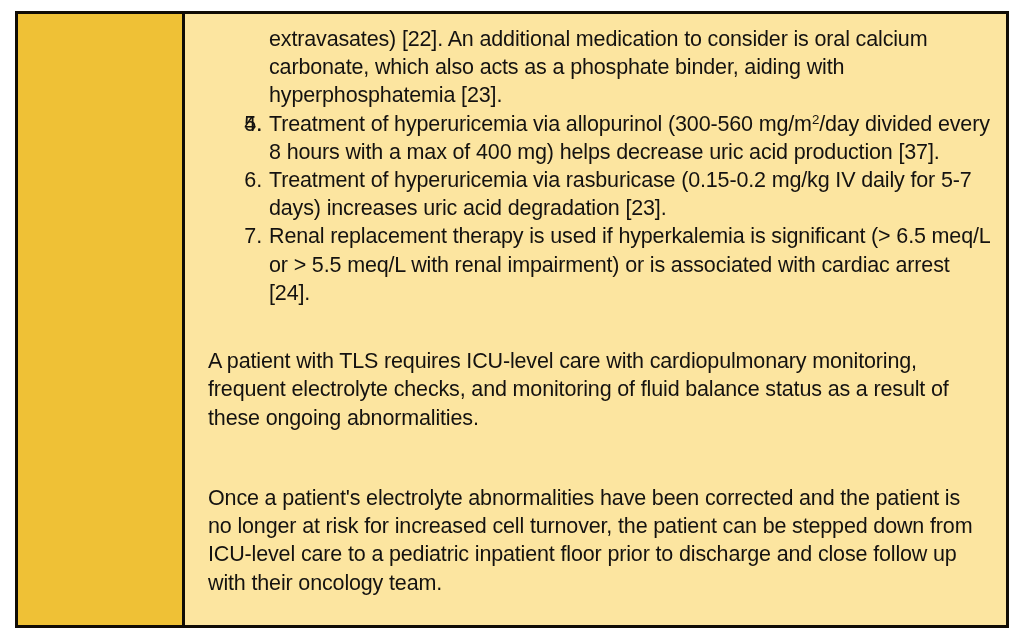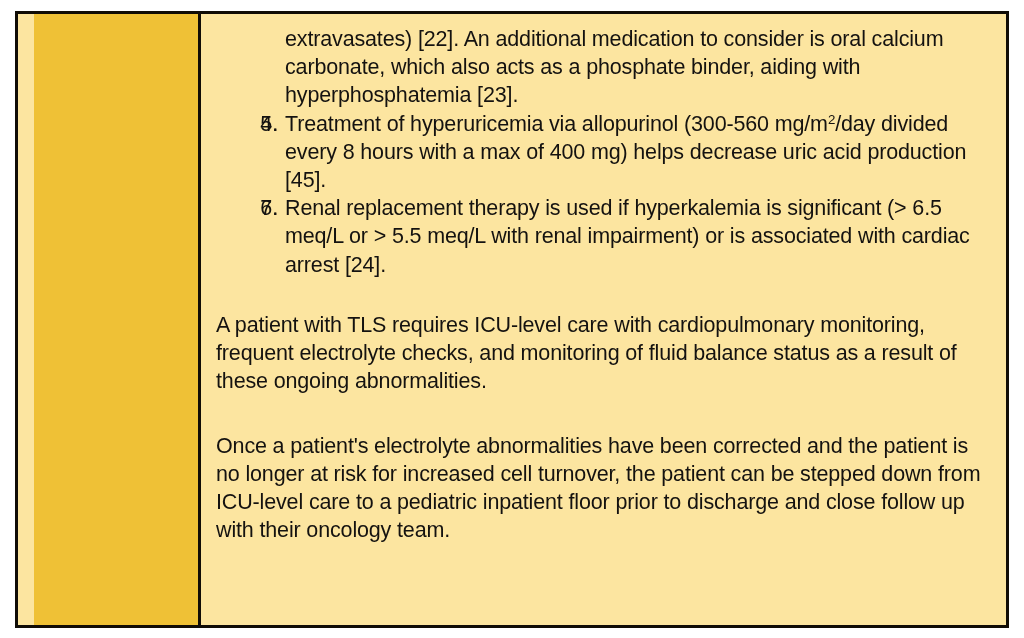--- a/index.html
+++ b/index.html
@@ -25,21 +25,20 @@
   #table {
     position: absolute;
     left: 15px;
     top: 11px;
     width: 994px;
     height: 617px;
     box-sizing: border-box;
     border: 3px solid #100c06;
     display: flex;
     background: #fce5a0;
-    padding-left: 16px;
   }
 
   #left-col {
     width: 167px;
     flex: 0 0 167px;
     background: #efc136;
     border-right: 3px solid #100c06;
     box-sizing: border-box;
   }
 
@@ -53,21 +52,21 @@
 
   
   .body-text {
     color: #141210;
     font-size: 21.5px;
     line-height: 28.2px;
     letter-spacing: -0.15px;
   }
 
   .para {
-    margin: 4px;
+    margin: 12px;
     padding: 0 0 0 0;
   }
 
   .spacer {
     height: 28.2px;
   }
 
   
   .continuation {
     margin: 0 0 0 73px;
@@ -113,25 +112,26 @@
       <p class="body-text para continuation">extravasates) [22]. An additional medication to consider is oral calcium carbonate, which also acts as a phosphate binder, aiding with hyperphosphatemia [23].</p>
 
       <ol class="numlist body-text">
 
         <li>
           <span class="num">4.</span>
         </li>
 
         <li>
           <span class="num">5.</span>
-          <span><span>Treatment of hyperuricemia via allopurinol (300-560 mg/m</span><sup class="sup2">2</sup><span>/day divided every 8 hours with a max of 400 mg) helps decrease uric acid production [45].</span></span>
+          <span><span>Treatment of hyperuricemia via allopurinol (300-560 mg/m</span><sup class="sup2">2</sup><span>/day divided every 8 hours with a max of 400 mg) helps decrease uric acid production [37].</span></span>
         </li>
 
         <li>
           <span class="num">6.</span>
+          <span>Treatment of hyperuricemia via rasburicase (0.15-0.2 mg/kg IV daily for 5-7 days) increases uric acid degradation [23].</span>
         </li>
 
         <li>
           <span class="num">7.</span>
           <span>Renal replacement therapy is used if hyperkalemia is significant (&gt; 6.5 meq/L or &gt; 5.5 meq/L with renal impairment) or is associated with cardiac arrest [24].</span>
         </li>
 
       </ol>
 
       <div class="spacer"></div>

